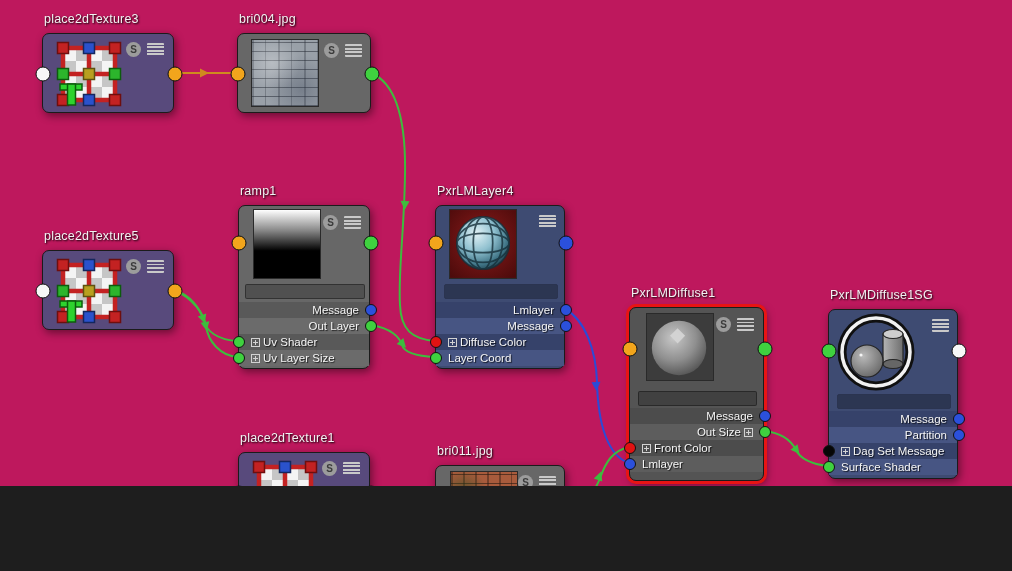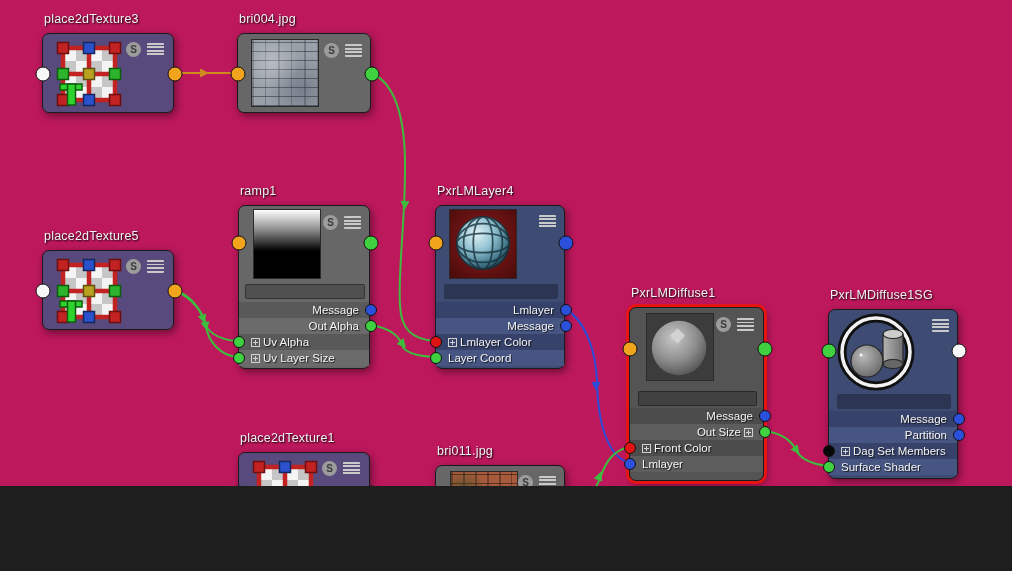--- a/index.html
+++ b/index.html
@@ -168,22 +168,22 @@
     <div class="body gray" style="width:132px;height:164px;">
       <div class="thumb" style="left:14px;top:3px;width:68px;height:70px;
         background:linear-gradient(to bottom,#ffffff 0%,#888888 30%,#000000 60%,#000000 100%);"></div>
       <div class="badges" style="top:9px;right:8px;">
         <div class="sbadge">S</div>
         <div class="hamburger"></div>
       </div>
       <div class="field" style="left:6px;top:78px;width:118px;"></div>
       <div class="rows" style="top:96px;">
         <div class="row rr g-dark"><span>Message</span></div>
-        <div class="row rr g-light"><span>Out Alpha</span></div>
-        <div class="row rl g-dark"><span class="xp"></span><span>Uv Alpha</span></div>
+        <div class="row rr g-light"><span>Out Layer</span></div>
+        <div class="row rl g-dark"><span class="xp"></span><span>Uv Shader</span></div>
         <div class="row rl g-light"><span class="xp"></span><span>Uv Layer Size</span></div>
       </div>
       <div class="port main p-orange" style="left:0;top:37px;"></div>
       <div class="port main p-green" style="left:132px;top:37px;"></div>
       <div class="port p-blue" style="left:132px;top:104px;"></div>
       <div class="port p-green" style="left:132px;top:120px;"></div>
       <div class="port p-green" style="left:0;top:136px;"></div>
       <div class="port p-green" style="left:0;top:152px;"></div>
     </div>
   </div>
@@ -214,21 +214,21 @@
           <circle cx="34" cy="34" r="27"></circle>
         </g>
       </svg>
       <div class="badges" style="top:9px;right:8px;">
         <div class="hamburger"></div>
       </div>
       <div class="field" style="left:8px;top:78px;width:112px;background:rgba(0,0,0,.28);border-color:#2b3450;"></div>
       <div class="rows" style="top:96px;">
         <div class="row rr b-dark"><span>Lmlayer</span></div>
         <div class="row rr b-light"><span>Message</span></div>
-        <div class="row rl b-dark"><span class="xp"></span><span>Lmlayer Color</span></div>
+        <div class="row rl b-dark"><span class="xp"></span><span>Diffuse Color</span></div>
         <div class="row rl b-light"><span>Layer Coord</span></div>
       </div>
       <div class="port main p-orange" style="left:0;top:37px;"></div>
       <div class="port main p-blue" style="left:130px;top:37px;"></div>
       <div class="port p-blue" style="left:130px;top:104px;"></div>
       <div class="port p-blue" style="left:130px;top:120px;"></div>
       <div class="port p-red" style="left:0;top:136px;"></div>
       <div class="port p-green" style="left:0;top:152px;"></div>
     </div>
   </div>
@@ -292,21 +292,21 @@
           <circle cx="24" cy="42" r="1.6" fill="#f5f5f5"></circle>
         </g>
       </svg>
       <div class="badges" style="top:9px;right:8px;">
         <div class="hamburger"></div>
       </div>
       <div class="field" style="left:8px;top:84px;width:112px;background:rgba(0,0,0,.28);border-color:#2b3450;"></div>
       <div class="rows" style="top:101px;">
         <div class="row rr b-dark"><span>Message</span></div>
         <div class="row rr b-light"><span>Partition</span></div>
-        <div class="row rl b-dark"><span class="xp"></span><span>Dag Set Members</span></div>
+        <div class="row rl b-dark"><span class="xp"></span><span>Dag Set Message</span></div>
         <div class="row rl b-light"><span>Surface Shader</span></div>
       </div>
       <div class="port main p-green" style="left:0;top:41px;"></div>
       <div class="port main p-white" style="left:130px;top:41px;"></div>
       <div class="port p-blue" style="left:130px;top:109px;"></div>
       <div class="port p-blue" style="left:130px;top:125px;"></div>
       <div class="port p-black" style="left:0;top:141px;"></div>
       <div class="port p-green" style="left:0;top:157px;"></div>
     </div>
   </div>

